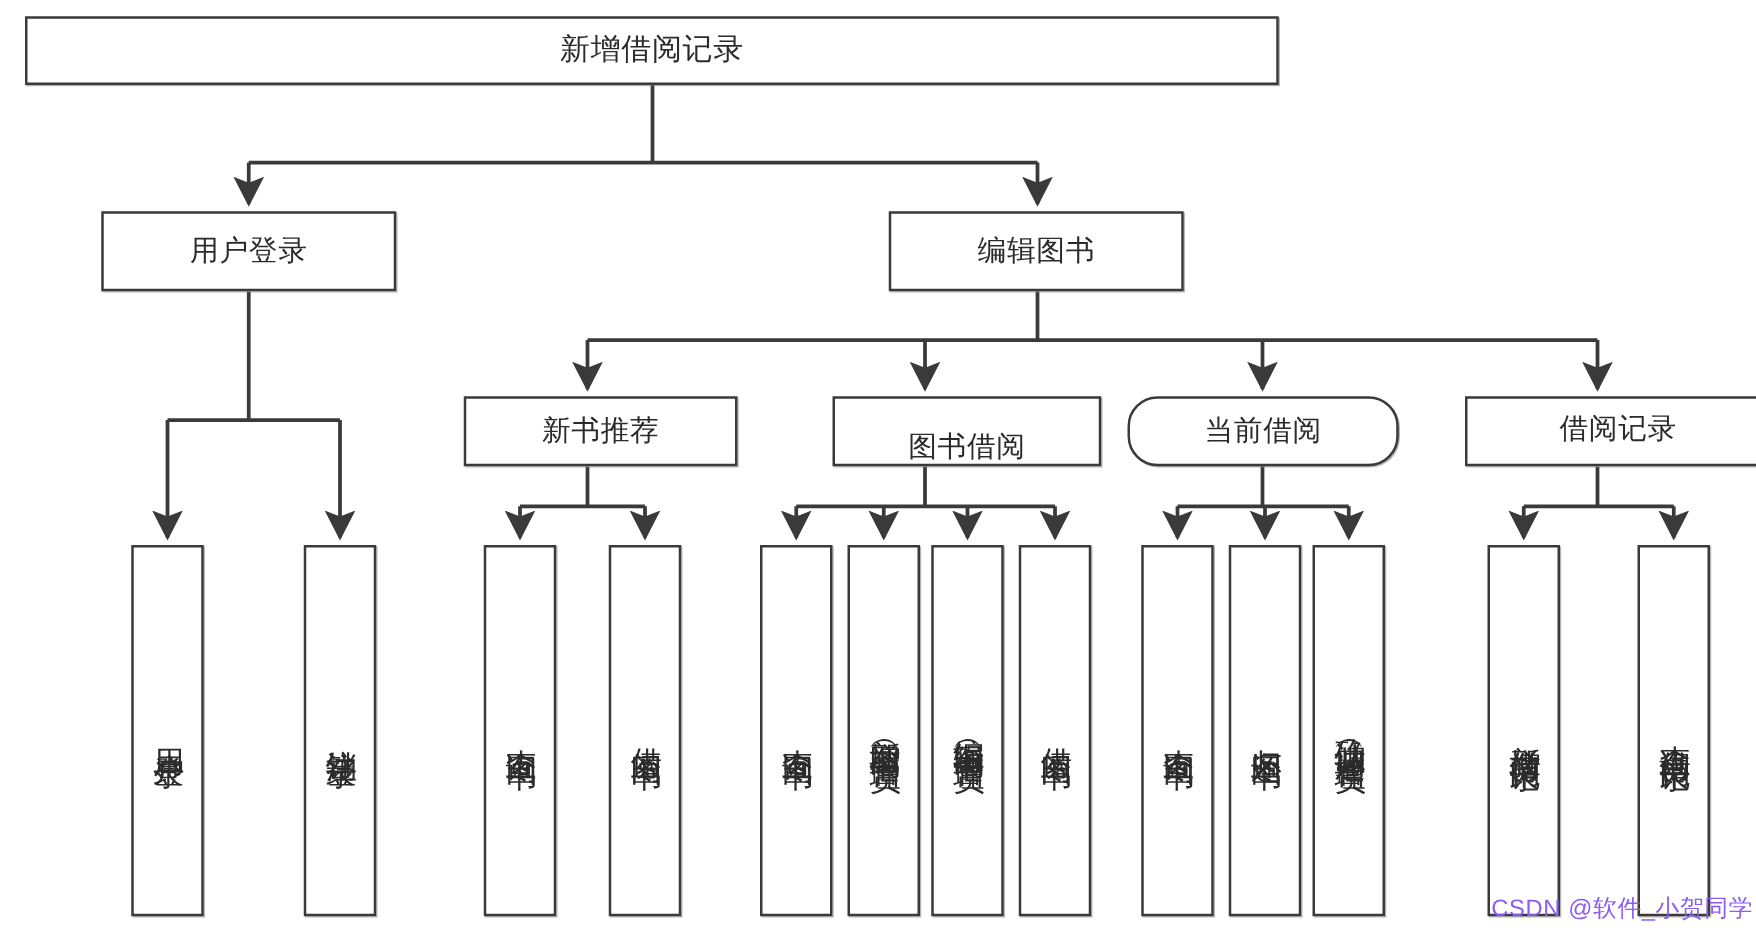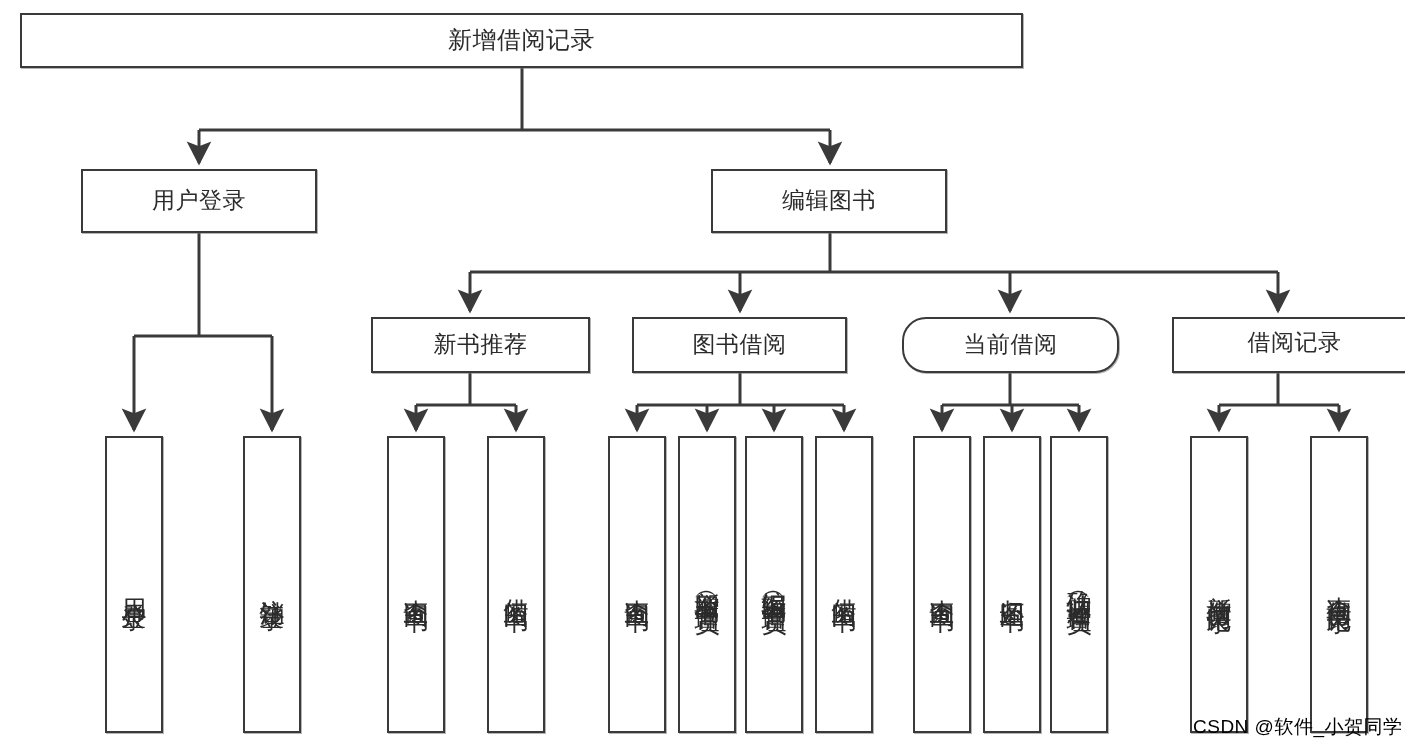--- a/index.html
+++ b/index.html
@@ -60,21 +60,21 @@
     writing-mode: vertical-rl;
     text-orientation: upright;
     font-size: 25px;
     letter-spacing: 3px;
     line-height: 1;
     white-space: nowrap;
   }
   .watermark {
     position: absolute;
     font-size: 19px;
-    color: #000000;
+    color: #8b5cf6;
     white-space: nowrap;
     letter-spacing: 0.5px;
     pointer-events: none;
   }
 </style>
 </head>
 <body>
 
 <div id="diagram-canvas">
 
@@ -135,21 +135,21 @@
   <div class="node horizontal" style="left: 81px; top: 169px; width: 236px; height: 64px;">
     <span class="node-label">用户登录</span>
   </div>
   <div class="node horizontal" style="left: 711px; top: 169px; width: 236px; height: 64px;">
     <span class="node-label">编辑图书</span>
   </div>
 
   <div class="node horizontal" style="left: 371px; top: 317px; width: 219px; height: 56px;">
     <span class="node-label">新书推荐</span>
   </div>
-  <div class="node horizontal" style="left: 632px; top: 317px; width: 215px; height: 56px;">
+  <div class="node horizontal" style="left: 666px; top: 317px; width: 215px; height: 56px; align-items: flex-end;">
     <span class="node-label">图书借阅</span>
   </div>
   <div class="node horizontal" style="left: 902px; top: 317px; width: 217px; height: 56px; border-radius: 24px;">
     <span class="node-label">当前借阅</span>
   </div>
   <div class="node horizontal" style="left: 1172px; top: 317px; width: 245px; height: 56px; font-family: Liberation Mono, monospace;">
     <span class="node-label">借阅记录</span>
   </div>
 
   <div class="node vertical" style="left: 105px; top: 436px; width: 58px; height: 297px;">

